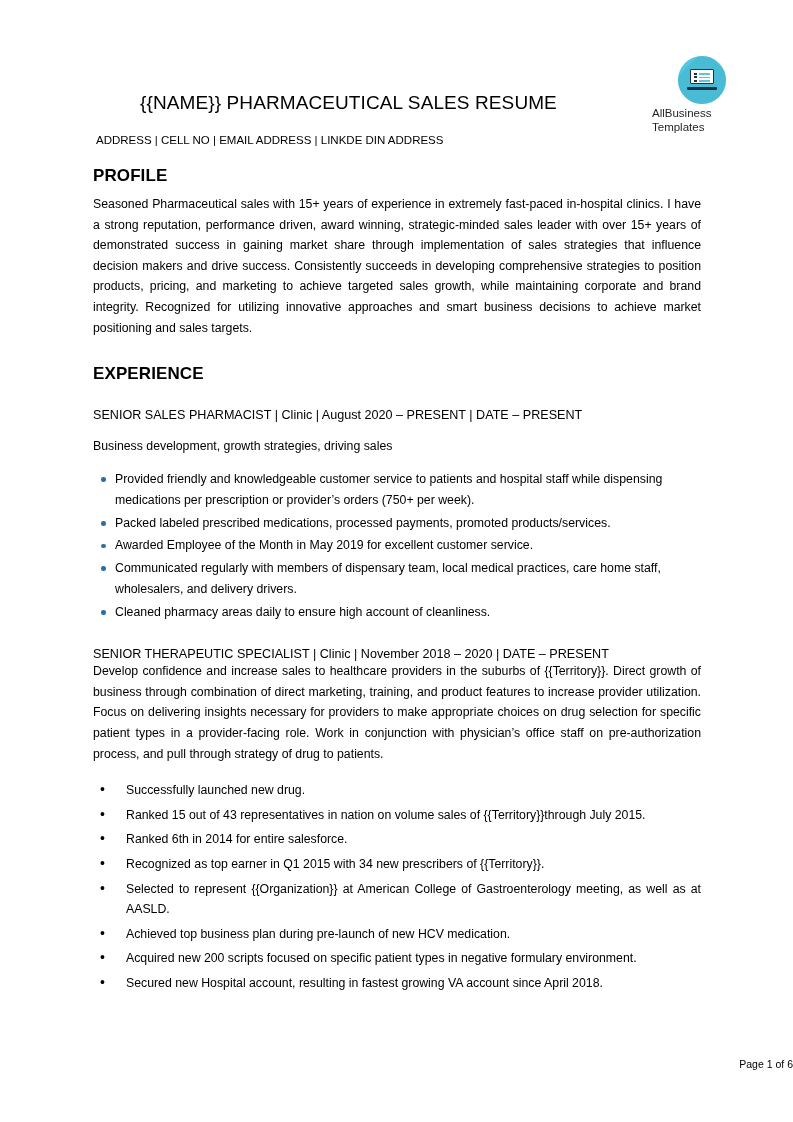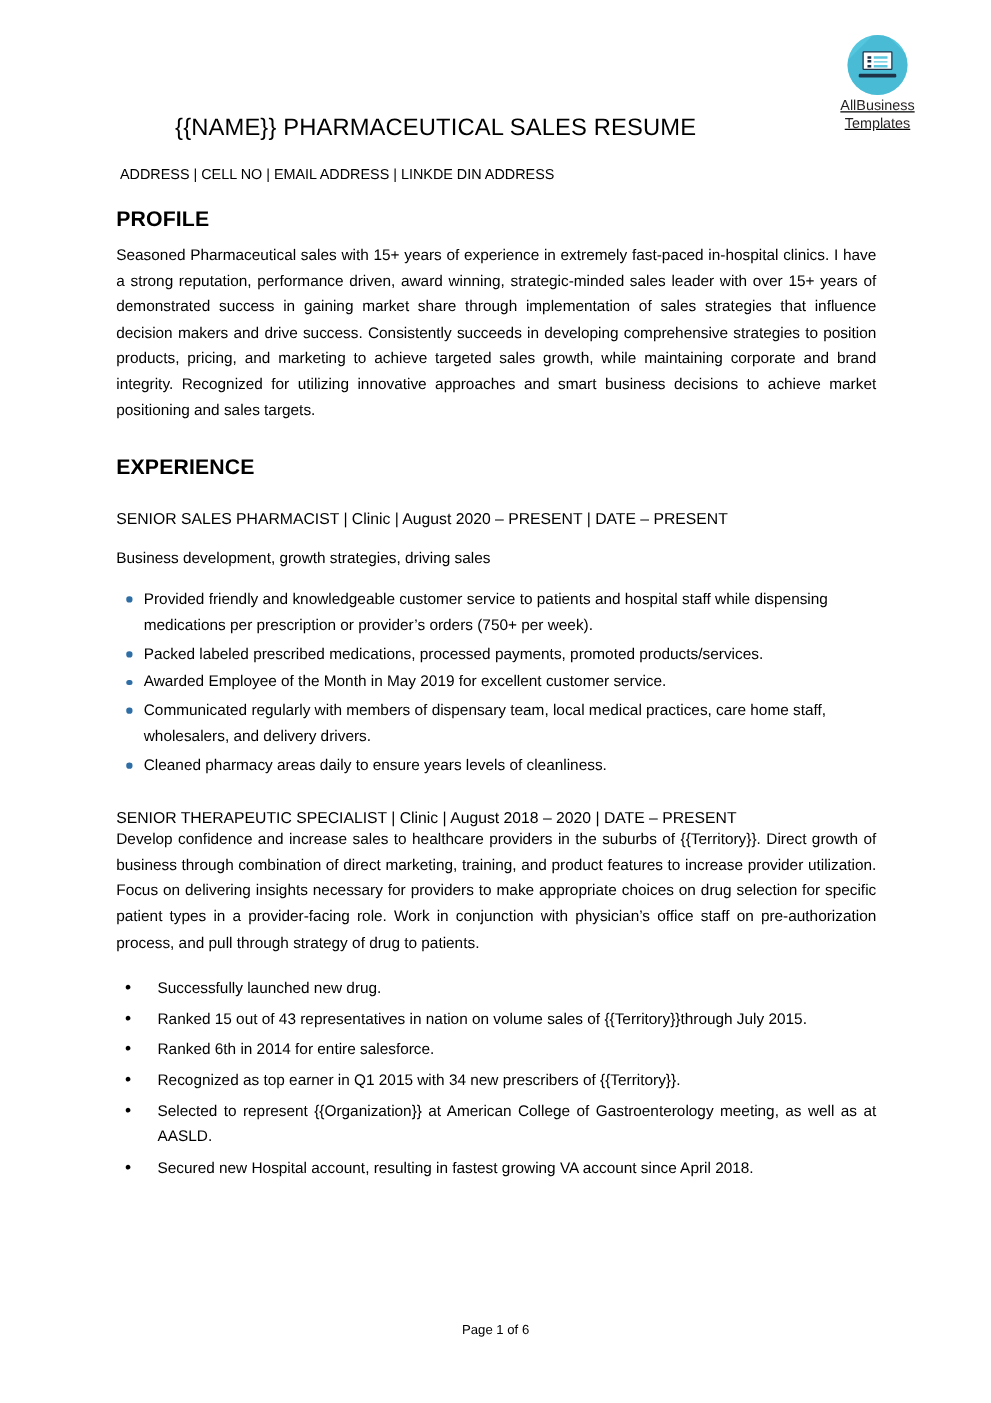--- a/index.html
+++ b/index.html
@@ -16,25 +16,24 @@
     width: 793px;
     height: 1122px;
     background: #ffffff;
     overflow: hidden;
     box-sizing: border-box;
   }
 
   
   .logo-block {
     position: absolute;
-    top: 28px;
+    top: 56px;
     left: 652px;
     width: 100px;
-    text-align: center;
-    text-decoration: underline;
+    text-align: left;
   }
   .logo-circle {
     position: relative;
     width: 48px;
     height: 48px;
     margin: 0 auto;
     border-radius: 50%;
     background: #54c6de;
     overflow: hidden;
   }
@@ -205,21 +204,21 @@
     font-size: 14px;
     color: #000;
   }
 
   
   .footer {
     position: absolute;
     left: 0;
     top: 1058px;
     width: 793px;
-    text-align: center;
+    text-align: right;
     font-size: 10.5px;
     color: #000;
   }
 </style>
 </head>
 <body>
 
 <div class="page">
 
   <div class="logo-block">
@@ -253,31 +252,33 @@
 
     <h2 class="section exp">EXPERIENCE</h2>
 
     <h3 class="job">SENIOR SALES PHARMACIST | Clinic |  August 2020 – PRESENT | DATE – PRESENT</h3>
     <p class="subline">Business development, growth strategies, driving sales</p>
     <ul class="blue-list">
       <li>Provided friendly and knowledgeable customer service to patients and hospital staff while dispensing medications per prescription or provider’s orders (750+ per week).</li>
       <li>Packed labeled prescribed medications, processed payments, promoted products/services.</li>
       <li>Awarded Employee of the Month in May 2019 for excellent customer service.</li>
       <li>Communicated regularly with members of dispensary team, local medical practices, care home staff, wholesalers, and delivery drivers.</li>
-      <li>Cleaned pharmacy areas daily to ensure years levels of cleanliness.</li>
+      <li>Cleaned pharmacy areas daily to ensure high account of cleanliness.</li>
     </ul>
 
-    <h3 class="job">SENIOR THERAPEUTIC SPECIALIST | Clinic |  August 2018 – 2020 | DATE – PRESENT</h3>
+    <h3 class="job">SENIOR THERAPEUTIC SPECIALIST | Clinic |  November 2018 – 2020 | DATE – PRESENT</h3>
     <p class="para jobpara">Develop confidence and increase sales to healthcare providers in the suburbs of {{Territory}}. Direct growth of business through combination of direct marketing, training, and product features to increase provider utilization. Focus on delivering insights necessary for providers to make appropriate choices on drug selection for specific patient types in a provider-facing role. Work in conjunction with physician’s office staff on pre-authorization process, and pull through strategy of drug to patients.</p>
     <ul class="black-list">
       <li>Successfully launched new drug.</li>
       <li>Ranked 15 out of 43 representatives in nation on volume sales of {{Territory}}through July 2015.</li>
       <li>Ranked 6th in 2014 for entire salesforce.</li>
       <li>Recognized as top earner in Q1 2015 with 34 new prescribers of {{Territory}}.</li>
       <li>Selected to represent {{Organization}} at American College of Gastroenterology meeting, as well as at AASLD.</li>
+      <li>Achieved top business plan during pre-launch of new HCV medication.</li>
+      <li>Acquired new 200 scripts focused on specific patient types in negative formulary environment.</li>
       <li>Secured new Hospital account, resulting in fastest growing VA account since April 2018.</li>
     </ul>
 
   </div>
 
   <div class="footer">Page 1 of 6</div>
 
 </div>
 
 </body></html>

